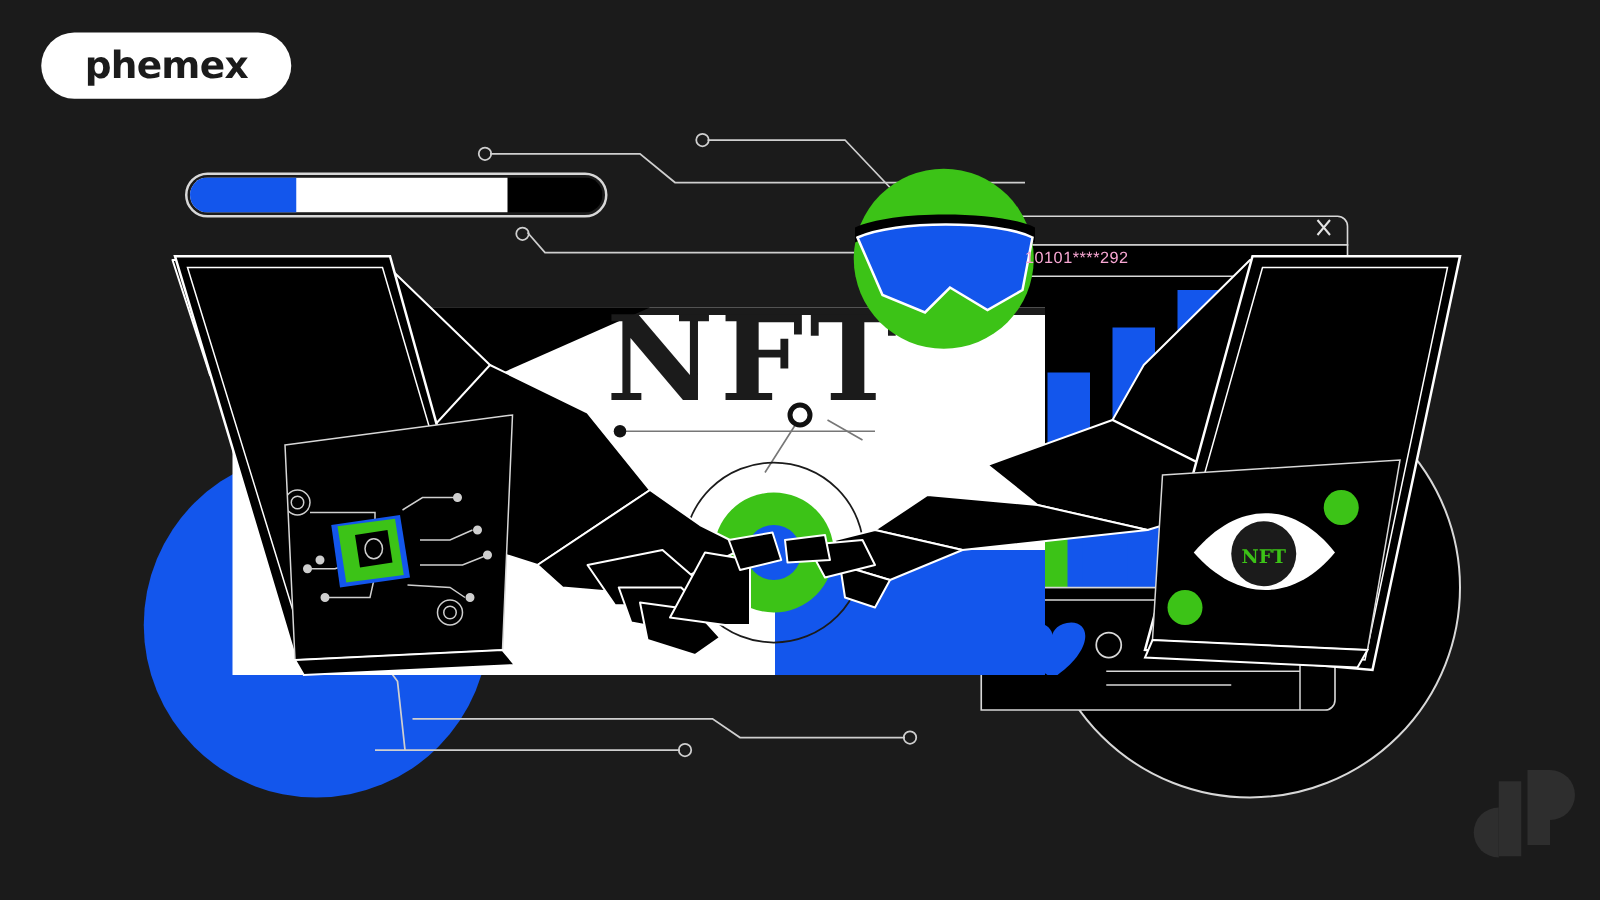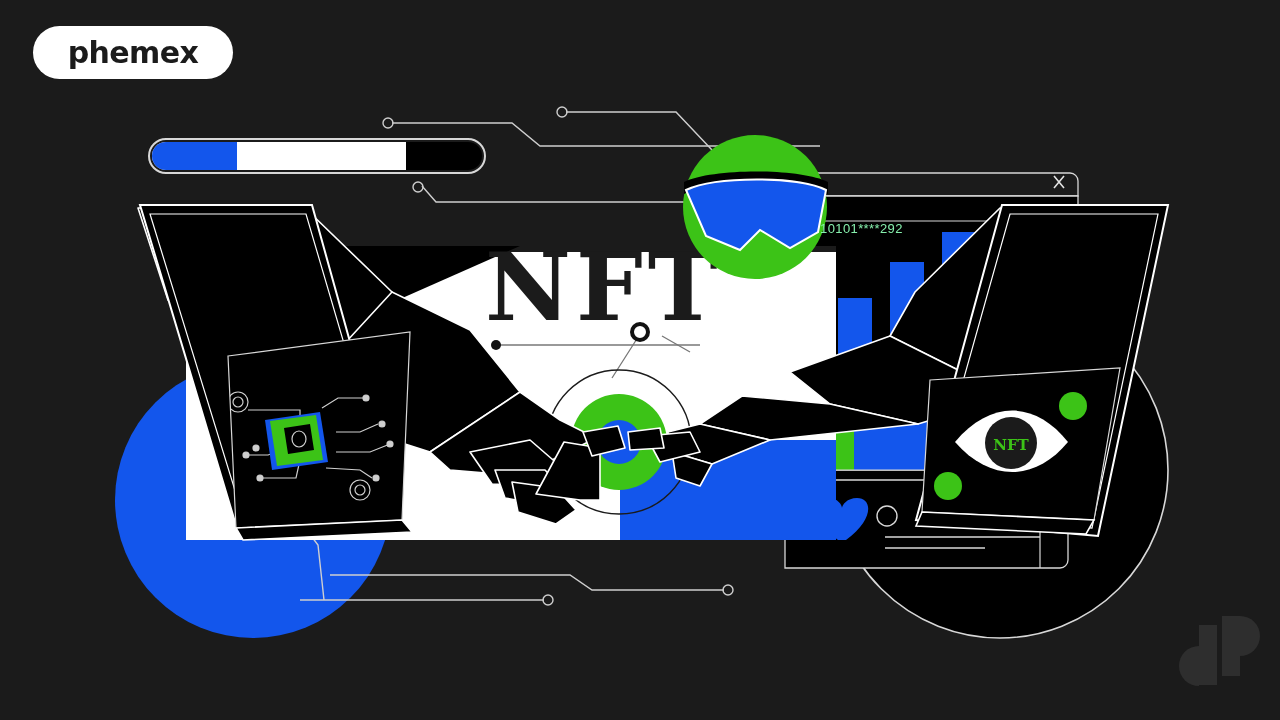--- a/index.html
+++ b/index.html
@@ -8,23 +8,23 @@
   #art{position:absolute;inset:0;}
   .logo-pill{
     position:absolute;left:33px;top:26px;width:200px;height:53px;
     background:#fff;border-radius:27px;display:flex;align-items:center;justify-content:center;
   }
   .logo-text{
     font-family:"DejaVu Sans",sans-serif;font-weight:700;font-size:30px;color:#1b1b1b;
     letter-spacing:-0.6px;
   }
   .win-label{
-    position:absolute;left:820px;top:198px;color:#86efac;font-size:13px;
+    position:absolute;left:820px;top:198px;color:#f9a8d4;font-size:13px;
     font-family:"Liberation Sans",sans-serif;letter-spacing:.4px;white-space:nowrap;
-    z-index:6;pointer-events:none;margin-top:23px;
+    z-index:6;pointer-events:none;
   }
 </style>
 </head>
 <body>
 
 <div id="stage">
 
   <svg id="art" viewBox="0 0 1280 720" width="1280" height="720">
     <defs>
       <clipPath id="clipWhitePanel">

